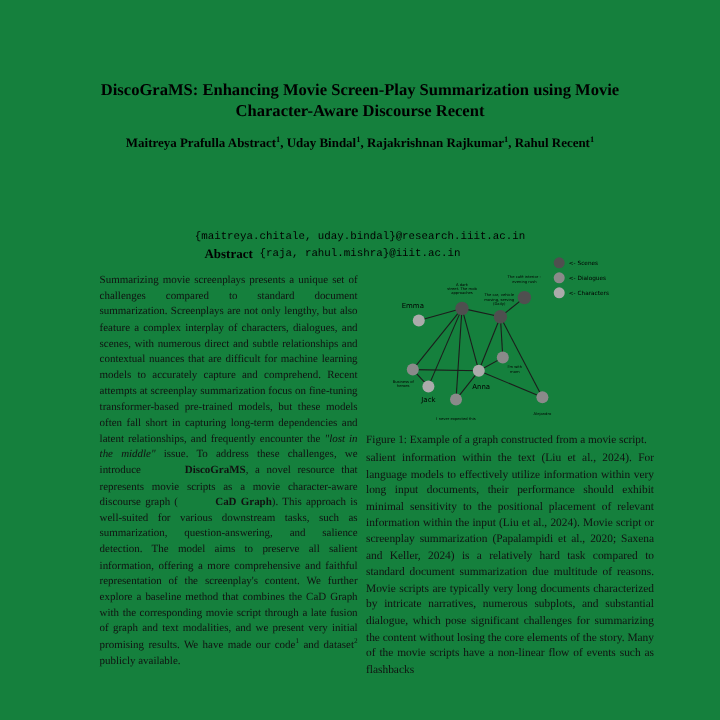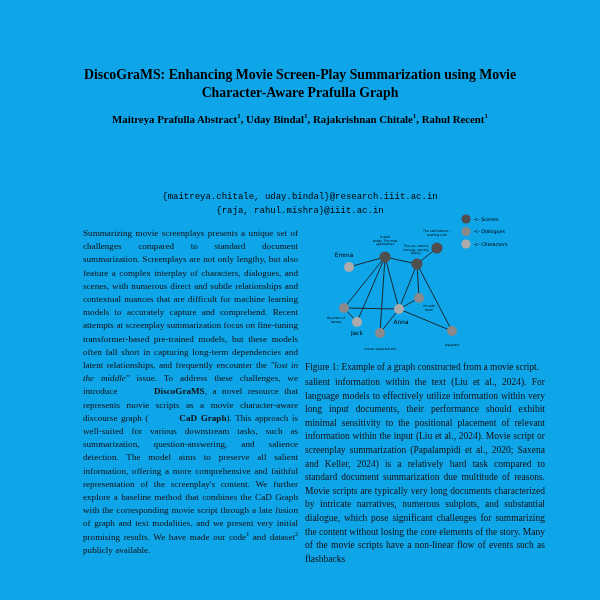--- a/index.html
+++ b/index.html
@@ -1,17 +1,17 @@
 <!DOCTYPE html>
 <html><head>
 <meta charset="utf-8">
 <style>
   html,body{margin:0;padding:0;background:#ffffff;}
   .page{
-    position:relative;width:600px;height:600px;background:#0ea5e9;color:#151515;
+    position:relative;width:600px;height:600px;background:#15803d;color:#151515;
     font-family:"Liberation Serif", serif;overflow:hidden;
   }
   .title{
     position:absolute;left:40px;top:66px;width:520px;text-align:center;
     font-weight:bold;font-size:13.8px;line-height:17.5px;color:#000;
   }
   .authors{
     position:absolute;left:40px;top:112px;width:520px;text-align:center;
     font-weight:bold;font-size:10.8px;color:#000;
   }
@@ -44,33 +44,34 @@
     font-size:9.5px;line-height:13.6px;text-align:justify;color:#111;
   }
 </style>
 </head>
 <body>
 
 <div class="page">
 
   <div class="title">
     <div>DiscoGraMS: Enhancing Movie Screen-Play Summarization using Movie</div>
-    <div>Character-Aware Prafulla Graph</div>
+    <div>Character-Aware Discourse Recent</div>
   </div>
 
   <div class="authors">
-    <span>Maitreya Prafulla Abstract</span><sup>1</sup><span>, </span><span>Uday Bindal</span><sup>1</sup><span>, </span><span>Rajakrishnan Chitale</span><sup>1</sup><span>, </span><span>Rahul Recent</span><sup>1</sup>
+    <span>Maitreya Prafulla Abstract</span><sup>1</sup><span>, </span><span>Uday Bindal</span><sup>1</sup><span>, </span><span>Rajakrishnan Rajkumar</span><sup>1</sup><span>, </span><span>Rahul Recent</span><sup>1</sup>
   </div>
 
 
   <div class="emails">
     <div>{maitreya.chitale, uday.bindal}@research.iiit.ac.in</div>
     <div>{raja, rahul.mishra}@iiit.ac.in</div>
   </div>
 
+  <div class="abstract-heading">Abstract</div>
 
   <div class="abstract-text"><span>Summarizing movie screenplays presents a unique set of challenges compared to standard document summarization. Screenplays are not only lengthy, but also feature a complex interplay of characters, dialogues, and scenes, with numerous direct and subtle relationships and contextual nuances that are difficult for machine learning models to accurately capture and comprehend. Recent attempts at screenplay summarization focus on fine-tuning transformer-based pre-trained models, but these models often fall short in capturing long-term dependencies and latent relationships, and frequently encounter the </span><span class="it">"lost in the middle"</span><span> issue. To address these challenges, we introduce </span><span class="bd">DiscoGraMS</span><span>, a novel resource that represents movie scripts as a movie character-aware discourse graph (</span><span class="bd">CaD Graph</span><span>). This approach is well-suited for various downstream tasks, such as summarization, question-answering, and salience detection. The model aims to preserve all salient information, offering a more comprehensive and faithful representation of the screenplay's content. We further explore a baseline method that combines the CaD Graph with the corresponding movie script through a late fusion of graph and text modalities, and we present very initial promising results. We have made our code</span><span class="sup">1</span><span> and dataset</span><span class="sup">2</span><span> publicly available.</span></div>
 
   <svg id="graph-svg" class="figure-svg" width="240" height="156" viewBox="308 203 240 156" font-family="DejaVu Sans, sans-serif">
       <line x1="385" y1="257" x2="349" y2="267" stroke="#1c1c1c" stroke-width="0.9"></line>
       <line x1="385" y1="257" x2="417" y2="264" stroke="#1c1c1c" stroke-width="0.9"></line>
       <line x1="385" y1="257" x2="344" y2="308" stroke="#1c1c1c" stroke-width="0.9"></line>
       <line x1="385" y1="257" x2="357" y2="322" stroke="#1c1c1c" stroke-width="0.9"></line>
       <line x1="385" y1="257" x2="380" y2="333" stroke="#1c1c1c" stroke-width="0.9"></line>
       <line x1="385" y1="257" x2="399" y2="309" stroke="#1c1c1c" stroke-width="0.9"></line>

